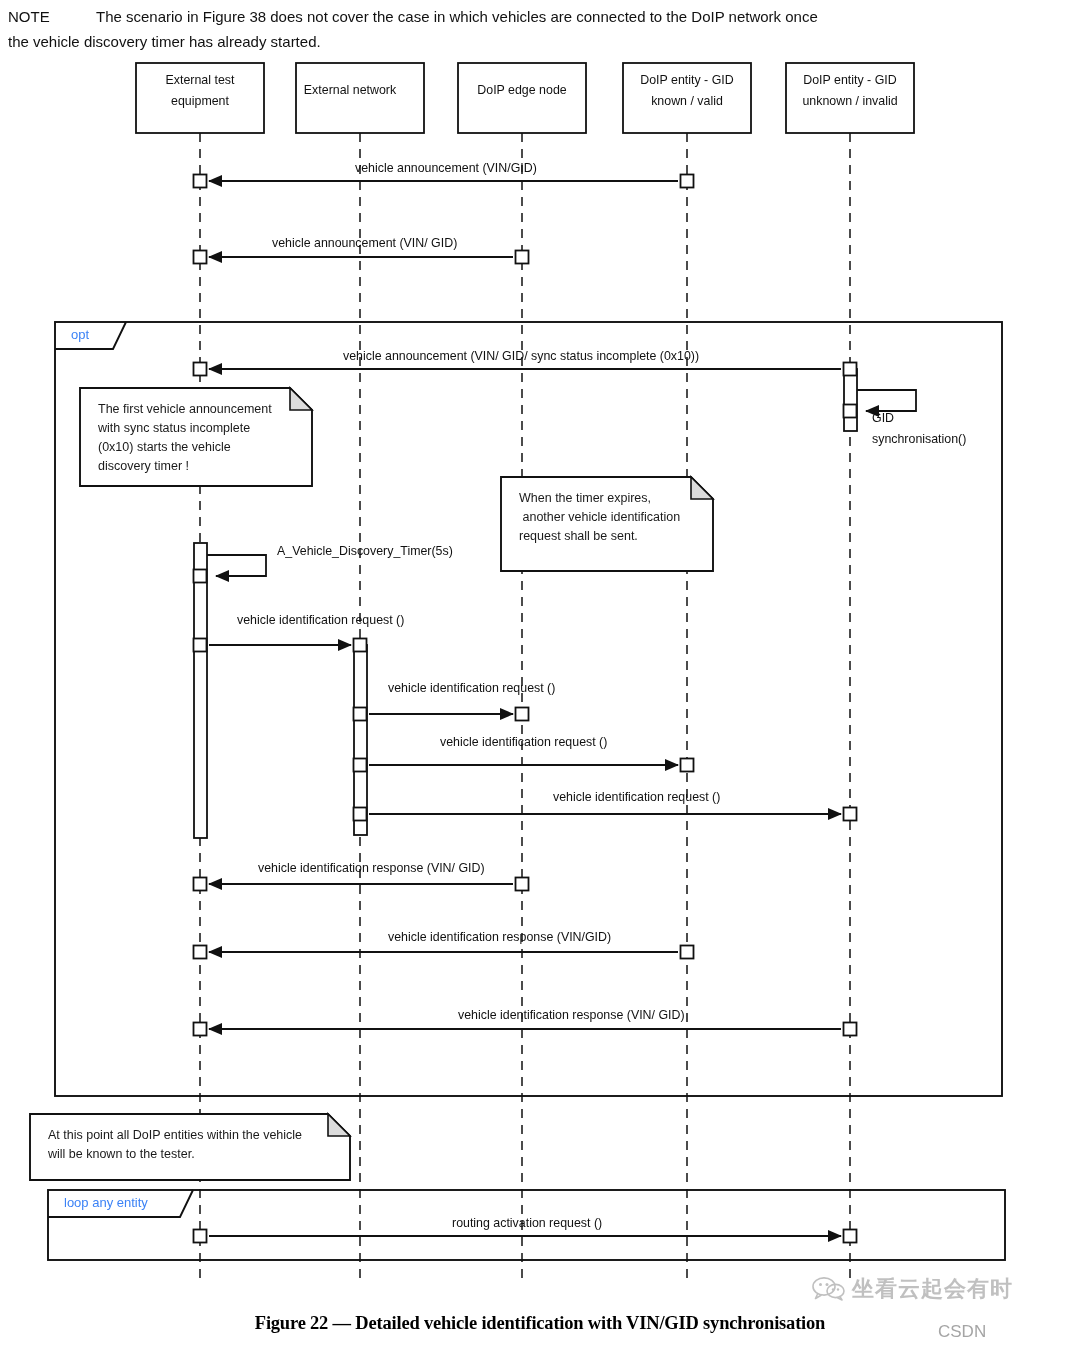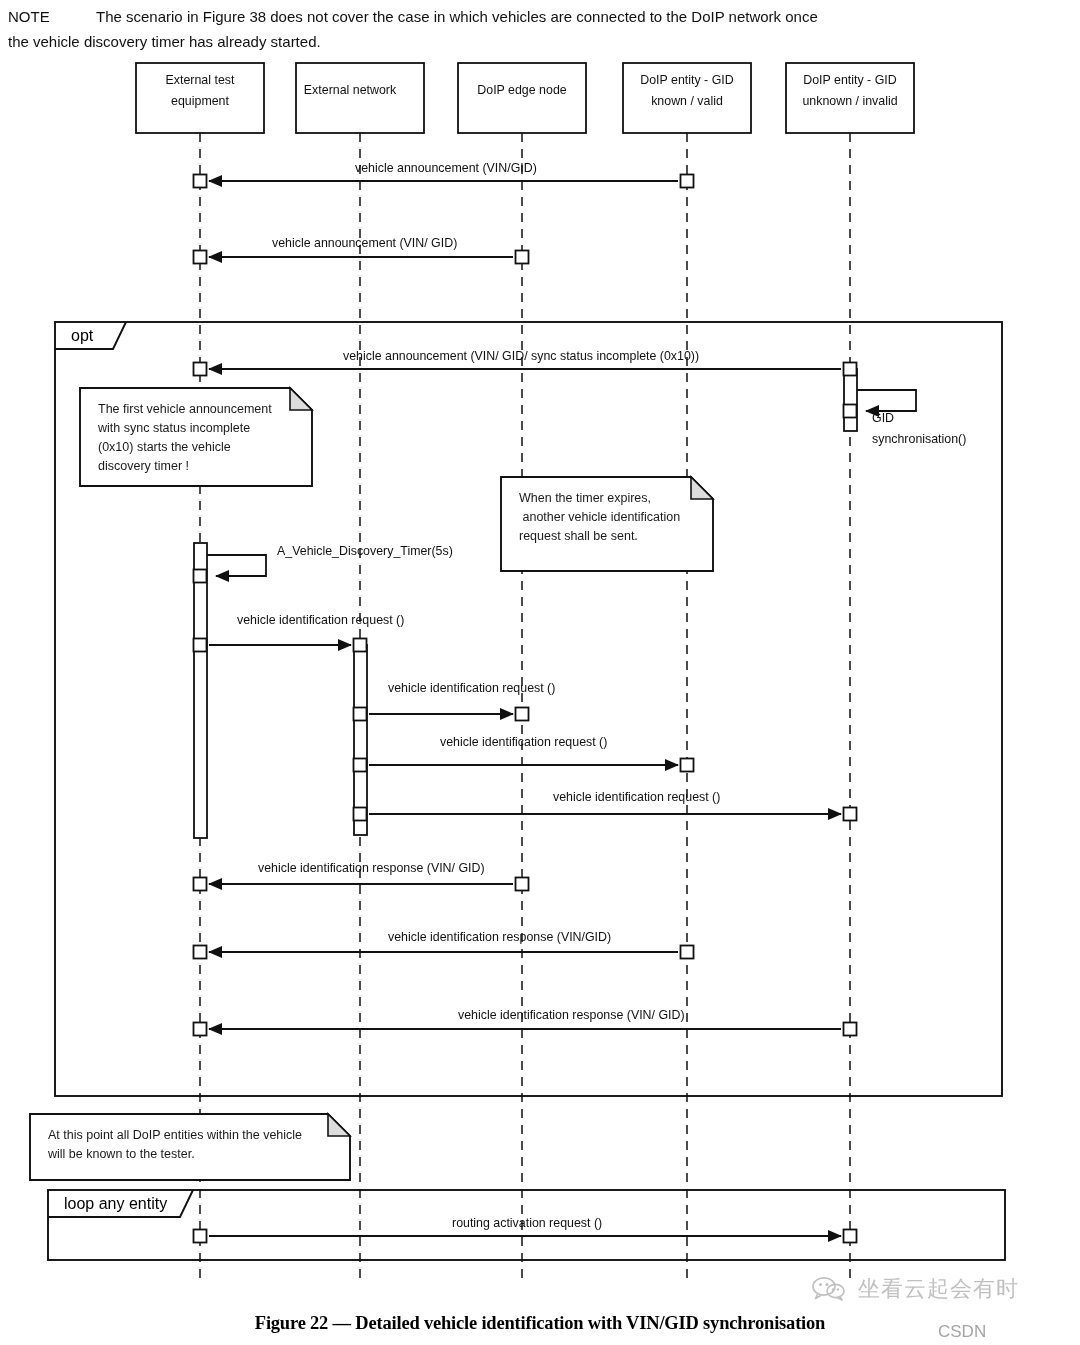--- a/index.html
+++ b/index.html
@@ -37,40 +37,41 @@
   .lifeline-label{
     position:absolute;
     font-size:12.4px;
     line-height:21px;
     text-align:center;
     color:#111;
     white-space:nowrap;
   }
   .frag-label{
     position:absolute;
-    font-size:16px;
-    color:#000000;
+    font-size:13px;
+    color:#3b82f6;
     white-space:nowrap;
   }
   #figure-caption{
     position:absolute;
     left:0;top:1313px;width:1080px;
     text-align:center;
     font-size:18.5px;
     font-weight:bold;
     letter-spacing:-0.2px;
     color:#000;
     font-family:Liberation Serif, serif;
   }
   #watermark{
     position:absolute;
     left:812px;top:1274px;
-    display:flex;align-items:center;gap:12px;
+    display:flex;align-items:center;gap:6px;
     opacity:.62;
     pointer-events:none;
+    font-weight:bold;
   }
   #watermark .wm-text{
     font-size:22px;
     color:#9a9a9a;
     letter-spacing:1px;
     font-family:"DejaVu Sans", sans-serif;
   }
   #csdn-credit{
     position:absolute;
     left:938px;top:1322px;

